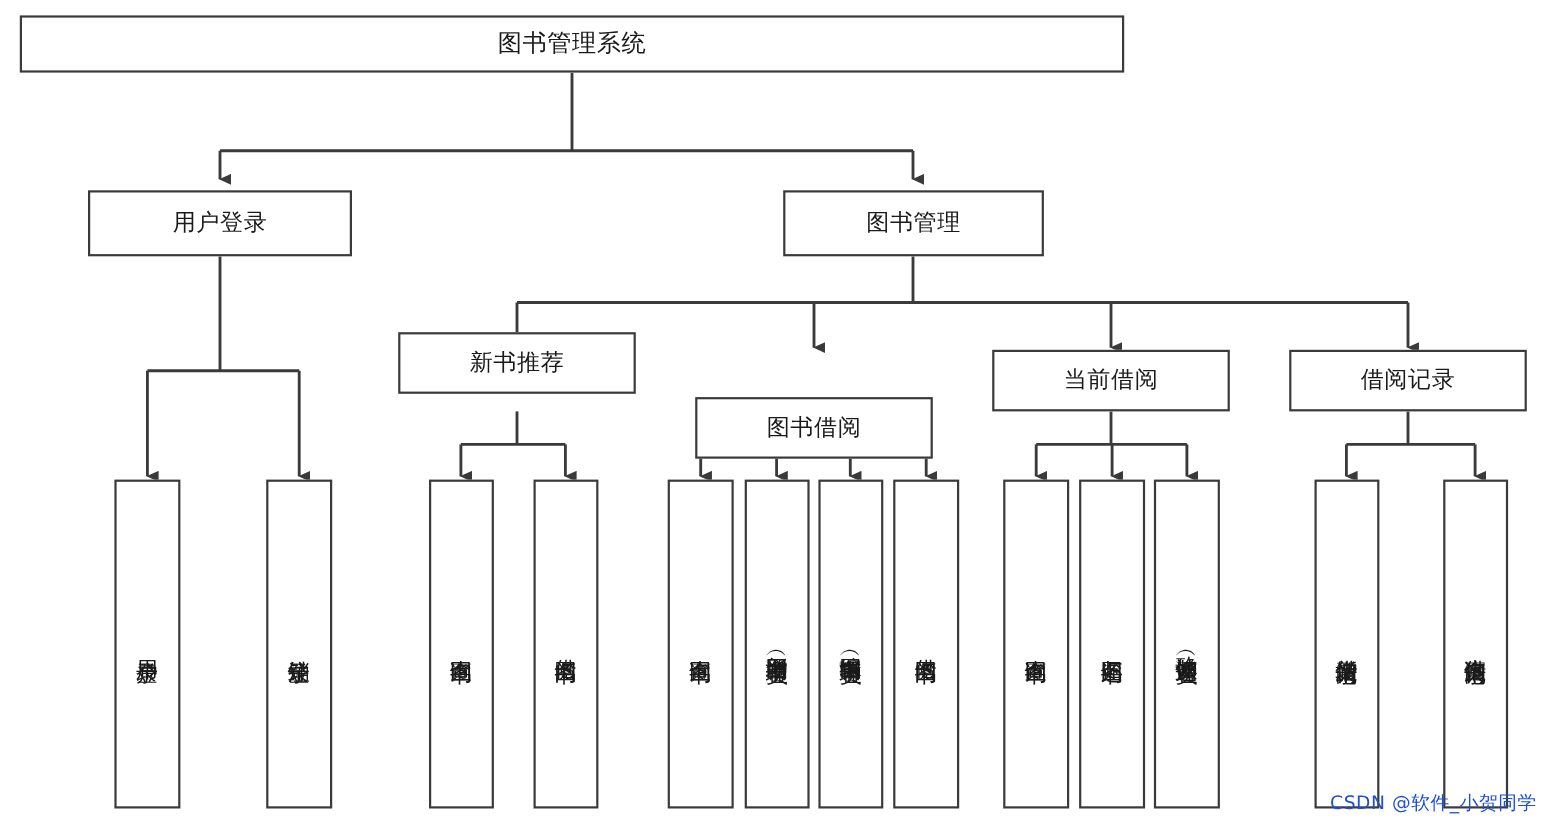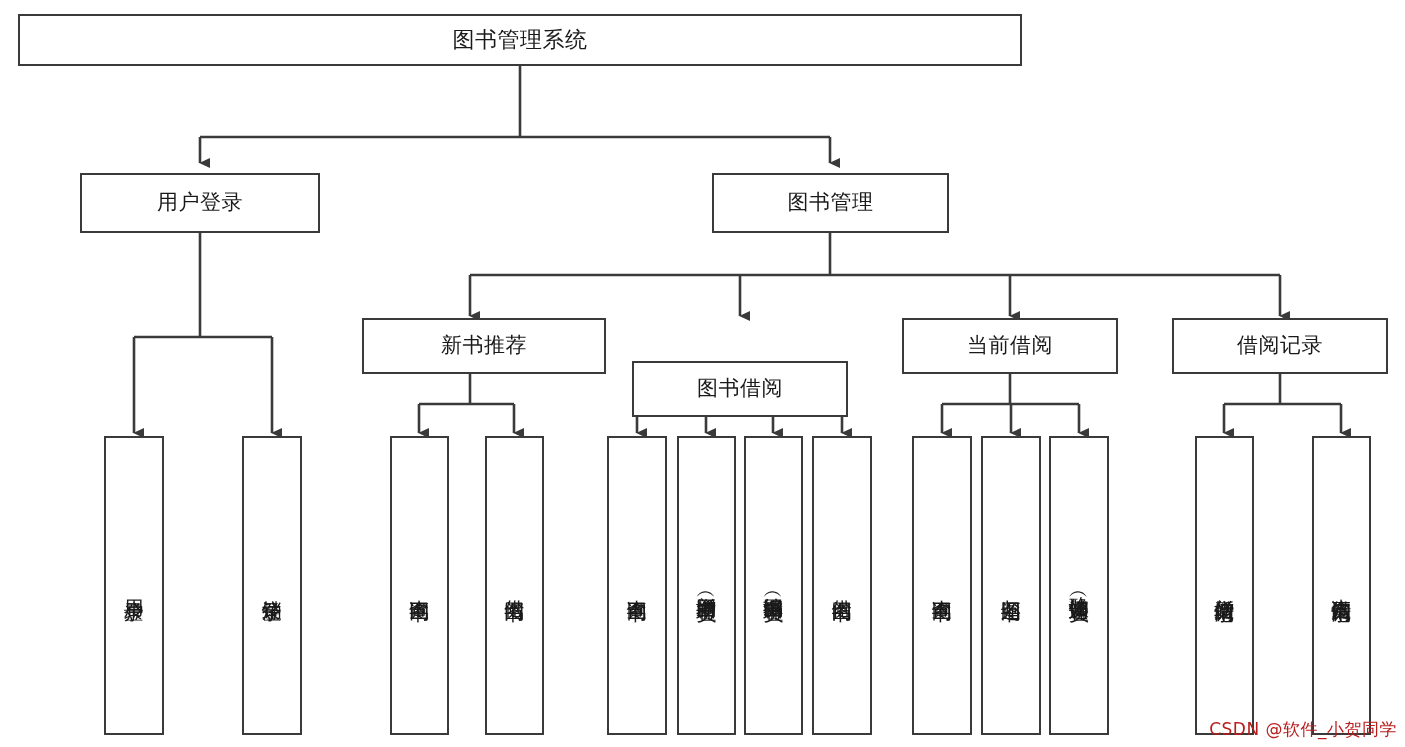--- a/index.html
+++ b/index.html
@@ -54,21 +54,21 @@
     line-height: 1.42;
     letter-spacing: 1px;
     white-space: nowrap;
     color: #1a1a1a;
   }
   #watermark {
     position: absolute;
     right: 8px;
     bottom: 6px;
     font-size: 17px;
-    color: #b91c1c;
+    color: #1d4ed8;
     font-family: "DejaVu Sans", "Liberation Sans", sans-serif;
     letter-spacing: 0.5px;
     white-space: nowrap;
   }
 </style>
 </head>
 <body>
 
 <div id="canvas">
 
@@ -127,21 +127,21 @@
   </div>
 
   <div class="node node-h" style="left:80px; top:173px; width:240px; height:60px;">
     <span>用户登录</span>
   </div>
 
   <div class="node node-h" style="left:712px; top:173px; width:237px; height:60px;">
     <span>图书管理</span>
   </div>
 
-  <div class="node node-h" style="left:362px; top:318px; width:244px; height:56px;">
+  <div class="node node-h" style="left:362px; top:302px; width:216px; height:56px;">
     <span>新书推荐</span>
   </div>
 
   <div class="node node-h" style="left:632px; top:318px; width:216px; height:56px;margin-top:43px;">
     <span>图书借阅</span>
   </div>
 
   <div class="node node-h" style="left:1172px; top:318px; width:216px; height:56px;">
     <span>借阅记录</span>
   </div>

